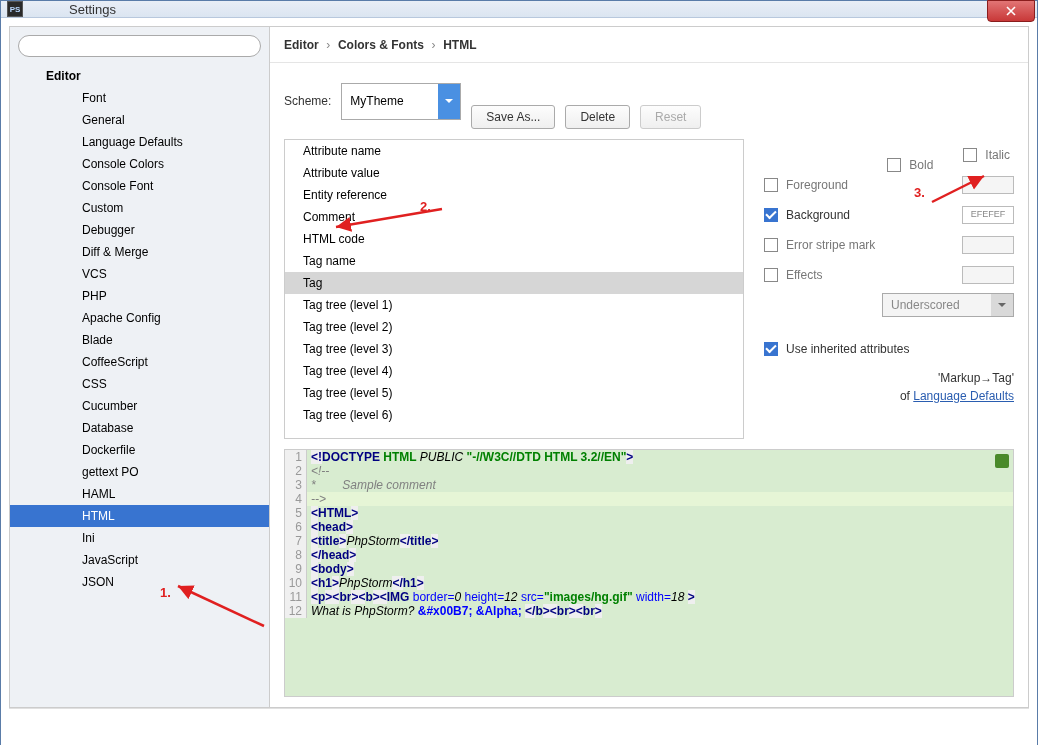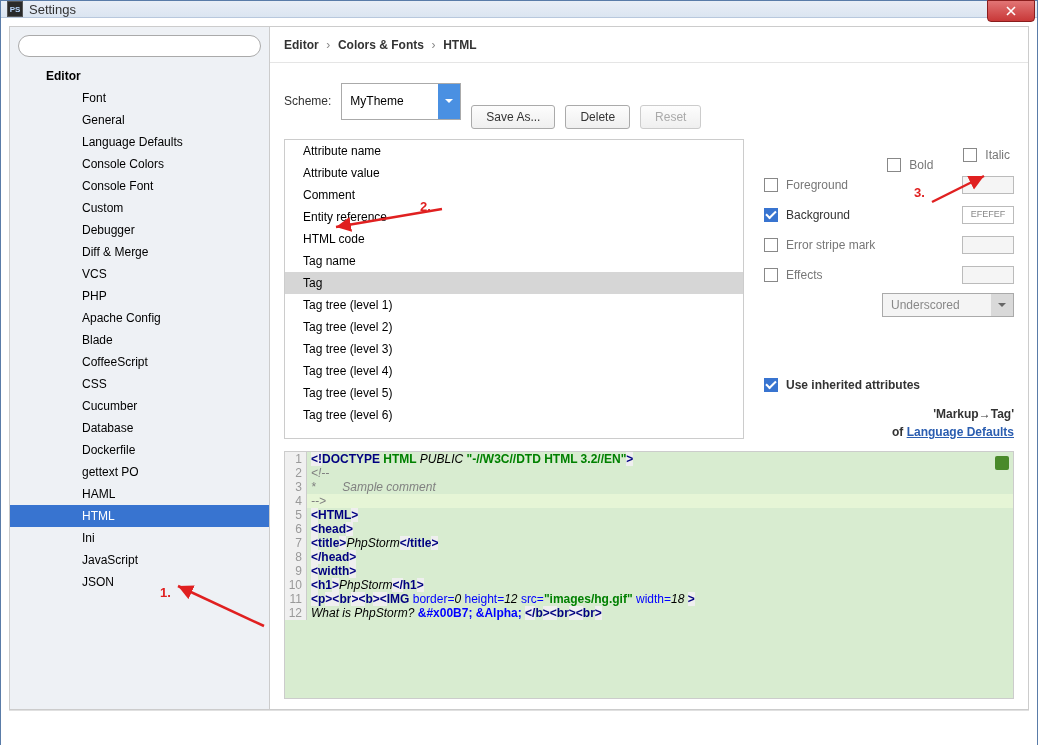--- a/index.html
+++ b/index.html
@@ -1,18 +1,18 @@
 <!DOCTYPE html>
 <html><head>
 <meta charset="utf-8">
 <style>
 * { box-sizing: border-box; margin: 0; padding: 0; font-family: "Segoe UI", Tahoma, sans-serif; font-size: 12px; }
 html, body { width: 1038px; height: 745px; overflow: hidden; }
 .window { width: 1038px; height: 745px; background: #fff; display: flex; flex-direction: column; border: 1px solid #5a7ca8; }
-.titlebar { height: 30px; background: linear-gradient(#e9eef6, #dbe5f1); display: flex; align-items: center; padding: 0 0 0 6px; border-bottom: 1px solid #b8c8dd; position: relative; }
+.titlebar { height: 30px; background: linear-gradient(#e9eef6, #dbe5f1); display: flex; align-items: center; padding: 0 0 0 6px; border-bottom: 1px solid #b8c8dd; position: relative; gap: 40px; }
 .titlebar .app-icon { width: 16px; height: 16px; background: #2a2a2a; color: #b8d8ff; font-size: 8px; font-weight: bold; display: flex; align-items: center; justify-content: center; margin-right: 6px; border: 1px solid #555; }
 .titlebar .title { color: #333; font-size: 13px; }
 .titlebar .close-btn { position: absolute; right: 2px; top: -1px; width: 48px; height: 22px; background: linear-gradient(#e27575, #c83838); border: 1px solid #8a1d1d; border-radius: 0 0 4px 4px; color: #fff; display: flex; align-items: center; justify-content: center; font-size: 12px; }
 .body-wrap { flex: 1; display: flex; flex-direction: column; padding: 8px; background: #fff; }
 .content { flex: 1; display: flex; border: 1px solid #ccc; overflow: hidden; }
 .sidebar { width: 260px; background: #eef1f5; border-right: 1px solid #ccc; display: flex; flex-direction: column; }
 .search-wrap { padding: 8px; }
 .search { width: 100%; height: 22px; border: 1px solid #aaa; border-radius: 11px; padding: 0 10px 0 24px; background: #fff; position: relative; }
 .search-wrap { position: relative; }
 .search-wrap .search-icon { position: absolute; left: 16px; top: 12px; width: 12px; height: 12px; border: 1.5px solid #888; border-radius: 50%; }
@@ -44,21 +44,21 @@
 .chk.checked { background: #3874d0; border-color: #3874d0; }
 .chk.checked::after { content: ''; width: 8px; height: 4px; border: 2px solid #fff; border-top: none; border-right: none; transform: rotate(-45deg) translate(1px, -1px); }
 .opt-row .lbl { flex: 1; color: #777; }
 .opt-row .lbl.dark { color: #333; }
 .swatch { width: 52px; height: 18px; border: 1px solid #bbb; background: #f5f5f5; }
 .opt-row .col-input { width: 52px; height: 18px; border: 1px solid #bbb; font-size: 9px; text-align: center; padding-top: 2px; color: #888; background: #fff; }
 .eff-select { margin-left: auto; display: flex; border: 1px solid #aaa; height: 24px; width: 132px; background: #f4f4f4; }
 .eff-select span { flex: 1; padding: 4px 8px; color: #888; }
 .eff-select .drop { width: 22px; background: #d9d9d9; display: flex; align-items: center; justify-content: center; }
 .eff-select .drop::after { content: ''; border: 4px solid transparent; border-top-color: #666; margin-top: 4px; }
-.inherit-block { margin-top: 60px; font-weight: bold; }
+.inherit-block { margin-top: 24px; }
 .inherit-link { text-align: right; margin-top: 10px; color: #333; line-height: 1.5; }
 .inherit-link a { color: #2a5db0; text-decoration: underline; }
 .preview { margin: 0 14px 10px 14px; border: 1px solid #ccc; font-family: "Consolas", monospace; font-size: 13px; background: #d8ecd0; position: relative; overflow: hidden; height: 248px; }
 .preview-line { display: flex; }
 .gutter { width: 22px; text-align: right; padding-right: 4px; color: #999; background: #f0f0f0; border-right: 1px solid #ccc; user-select: none; }
 .code { flex: 1; padding-left: 4px; white-space: pre; background: #d8ecd0; }
 .code.hl { background: #e6f5d6; }
 .tok-kw { color: #008000; font-weight: bold; }
 .tok-tag { background: #efefef; color: #000080; font-weight: bold; }
 .tok-tagname { color: #000080; font-weight: bold; }
@@ -142,22 +142,22 @@
           </div>
           <button class="btn">Save As...</button>
           <button class="btn">Delete</button>
           <button class="btn disabled">Reset</button>
         </div>
 
         <div class="middle">
           <div class="attr-list" id="attr-list">
               <div class="attr-item">Attribute name</div>
               <div class="attr-item">Attribute value</div>
+              <div class="attr-item">Entity reference</div>
               <div class="attr-item">Comment</div>
-              <div class="attr-item">Entity reference</div>
               <div class="attr-item">HTML code</div>
               <div class="attr-item">Tag name</div>
               <div class="attr-item selected">Tag</div>
               <div class="attr-item">Tag tree (level 1)</div>
               <div class="attr-item">Tag tree (level 2)</div>
               <div class="attr-item">Tag tree (level 3)</div>
               <div class="attr-item">Tag tree (level 4)</div>
               <div class="attr-item">Tag tree (level 5)</div>
               <div class="attr-item">Tag tree (level 6)</div>
             </div>
@@ -241,21 +241,21 @@
             <div class="preview-line">
               <div class="gutter">7</div>
               <div class="code"><span class="tok-tag">&lt;</span><span class="tok-tagname">title</span><span class="tok-tag">&gt;</span><span class="tok-txt">PhpStorm</span><span class="tok-tag">&lt;/</span><span class="tok-tagname">title</span><span class="tok-tag">&gt;</span></div>
             </div>
             <div class="preview-line">
               <div class="gutter">8</div>
               <div class="code"><span class="tok-tag">&lt;/</span><span class="tok-tagname">head</span><span class="tok-tag">&gt;</span></div>
             </div>
             <div class="preview-line">
               <div class="gutter">9</div>
-              <div class="code"><span class="tok-tag">&lt;</span><span class="tok-tagname">width</span><span class="tok-tag">&gt;</span></div>
+              <div class="code"><span class="tok-tag">&lt;</span><span class="tok-tagname">body</span><span class="tok-tag">&gt;</span></div>
             </div>
             <div class="preview-line">
               <div class="gutter">10</div>
               <div class="code"><span class="tok-tag">&lt;</span><span class="tok-tagname">h1</span><span class="tok-tag">&gt;</span><span class="tok-txt">PhpStorm</span><span class="tok-tag">&lt;/</span><span class="tok-tagname">h1</span><span class="tok-tag">&gt;</span></div>
             </div>
             <div class="preview-line">
               <div class="gutter">11</div>
               <div class="code"><span class="tok-tag">&lt;</span><span class="tok-tagname">p</span><span class="tok-tag">&gt;&lt;</span><span class="tok-tagname">br</span><span class="tok-tag">&gt;&lt;</span><span class="tok-tagname">b</span><span class="tok-tag">&gt;&lt;</span><span class="tok-tagname">IMG</span><span class="tok-txt"> </span><span class="tok-attr">border=</span><span class="tok-txt">0 </span><span class="tok-attr">height=</span><span class="tok-txt">12 </span><span class="tok-attr">src=</span><span class="tok-str">"images/hg.gif"</span><span class="tok-txt"> </span><span class="tok-attr">width=</span><span class="tok-txt">18 </span><span class="tok-tag">&gt;</span></div>
             </div>
             <div class="preview-line">

